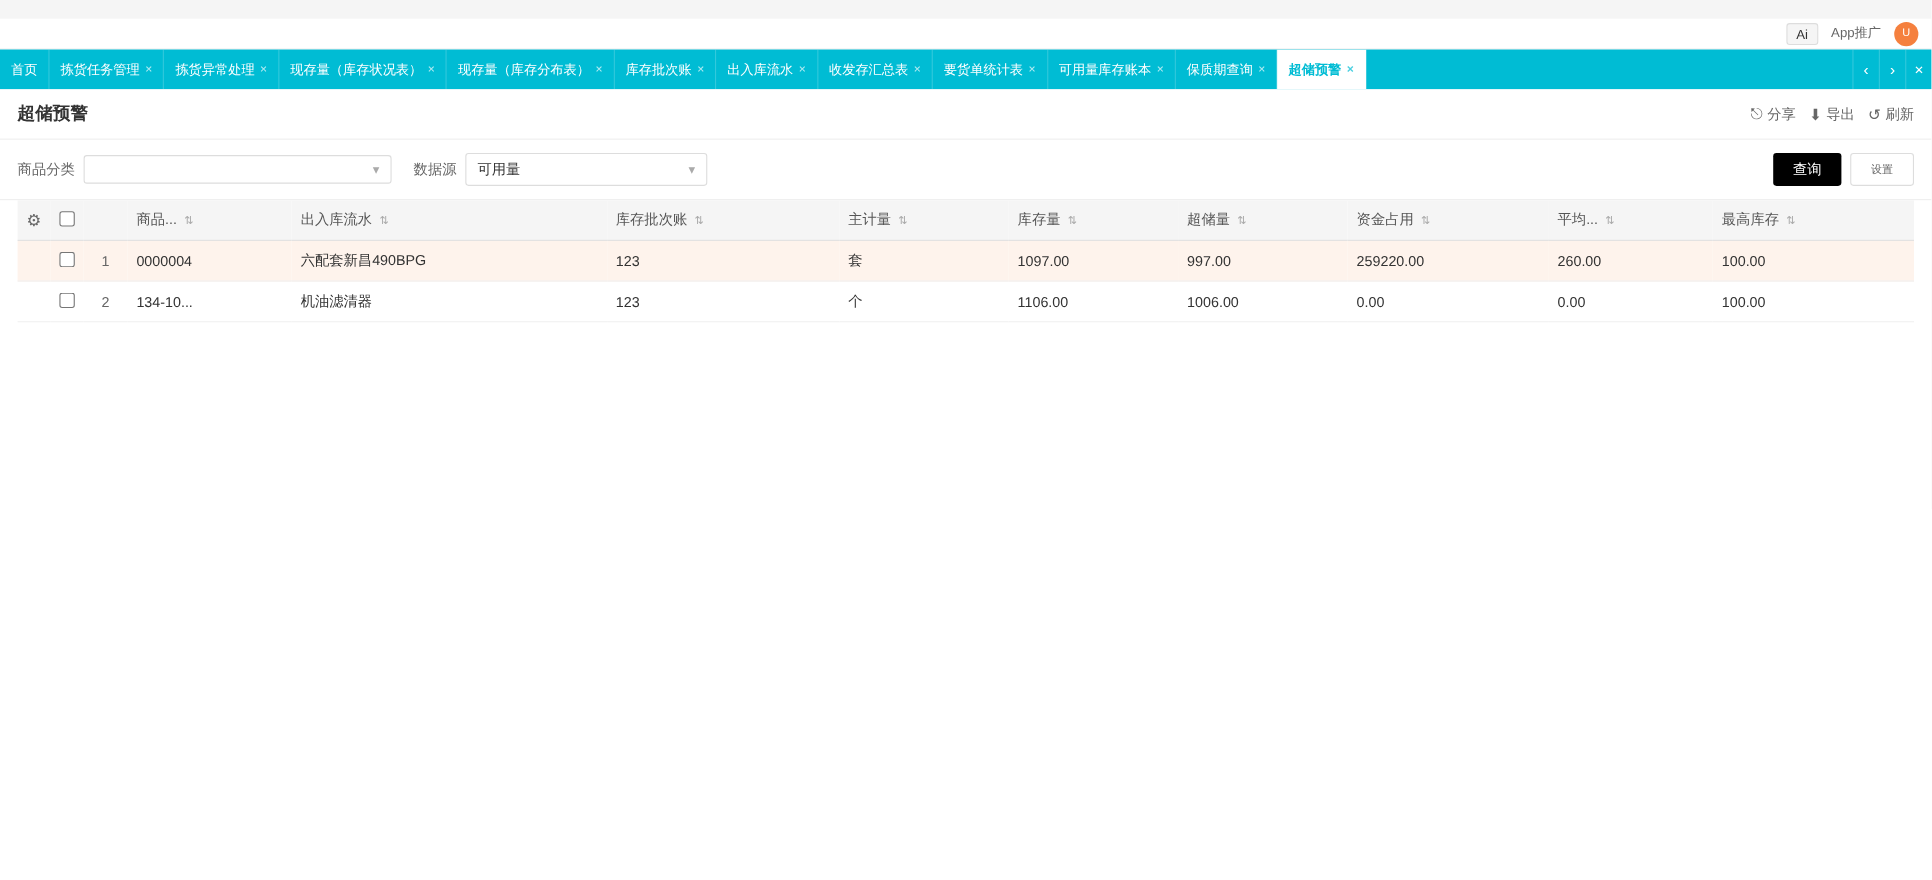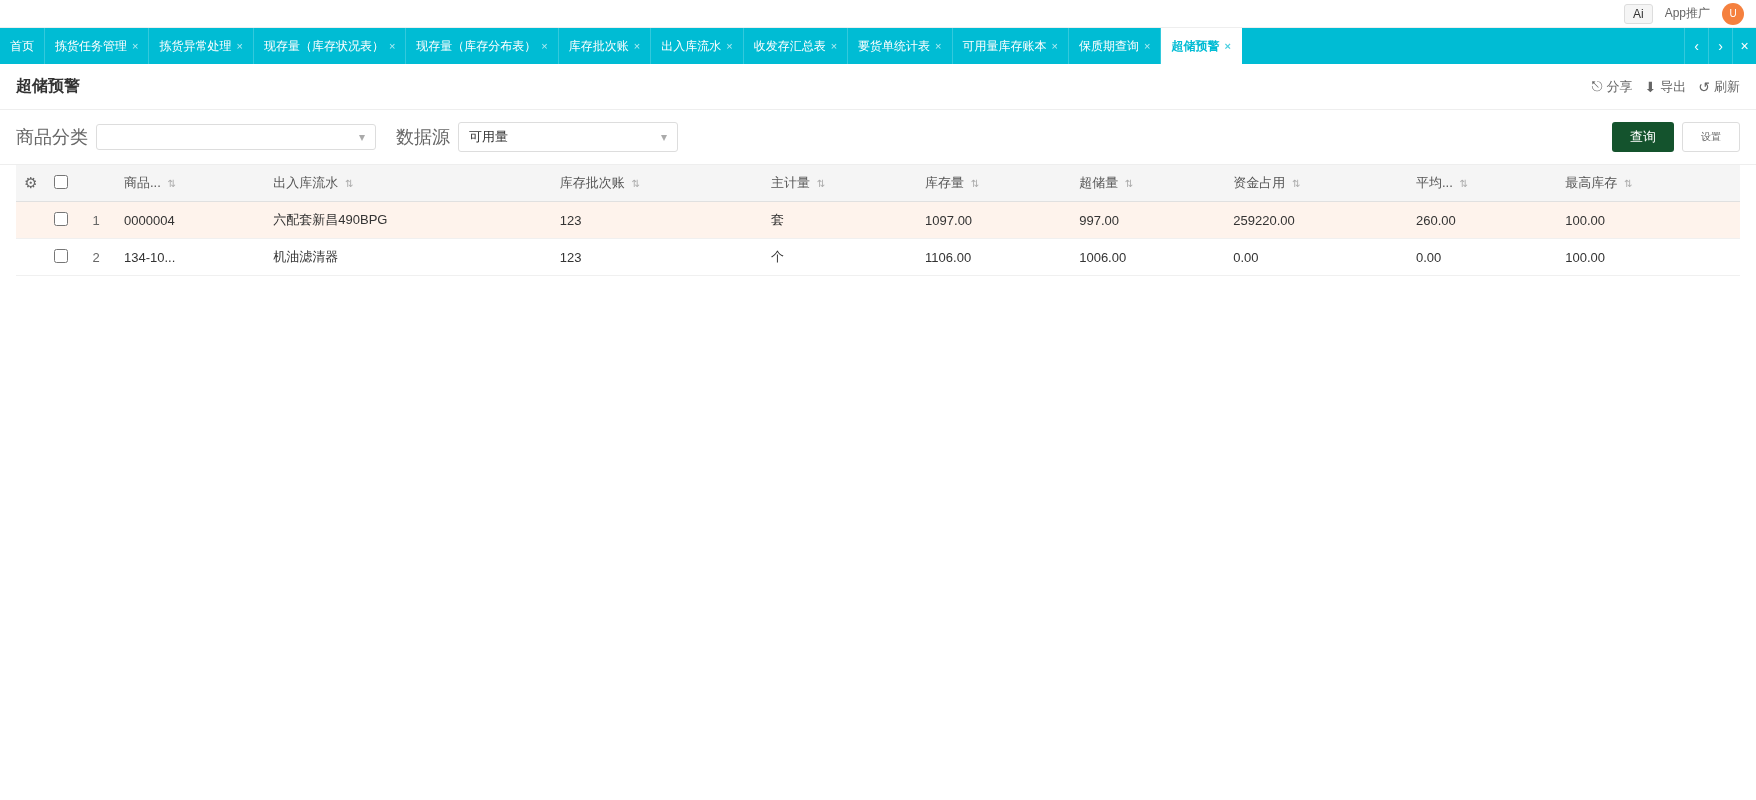--- a/index.html
+++ b/index.html
@@ -93,21 +93,21 @@
       align-items: center;
       padding: 12px 16px;
       gap: 20px;
       border-bottom: 1px solid #eee;
     }
     .filter-item {
       display: flex;
       align-items: center;
       gap: 8px;
     }
-    .filter-label { color: #666; font-size: 18px; white-space: nowrap; }
+    .filter-label { color: #666; font-size: 13px; white-space: nowrap; }
     .filter-select {
       display: flex;
       align-items: center;
       border: 1px solid #ddd;
       border-radius: 3px;
       padding: 5px 10px;
       min-width: 280px;
       background: #fff;
       cursor: pointer;
       justify-content: space-between;
@@ -115,21 +115,21 @@
       color: #333;
     }
     .filter-select .arrow { color: #aaa; font-size: 12px; }
 
     .filter-btn-group {
       margin-left: auto;
       display: flex;
       gap: 8px;
     }
     .btn-query {
-      background: #14532d;
+      background: #000000;
       color: #fff;
       border: none;
       border-radius: 3px;
       padding: 6px 18px;
       font-size: 13px;
       cursor: pointer;
       margin-left: 32px;
     }
     .btn-settings {
       background: #fff;
@@ -204,20 +204,21 @@
       background: #fff;
       height: 28px;
       display: flex;
       align-items: center;
       justify-content: flex-end;
       padding: 0 12px;
       border-bottom: 1px solid #eee;
       font-size: 12px;
       color: #666;
       gap: 12px;
+      margin-top: 17px;
     }
     .top-bar-ai {
       background: #f5f5f5;
       border: 1px solid #ddd;
       border-radius: 3px;
       padding: 2px 8px;
       font-size: 12px;
       color: #333;
       cursor: pointer;
     }

